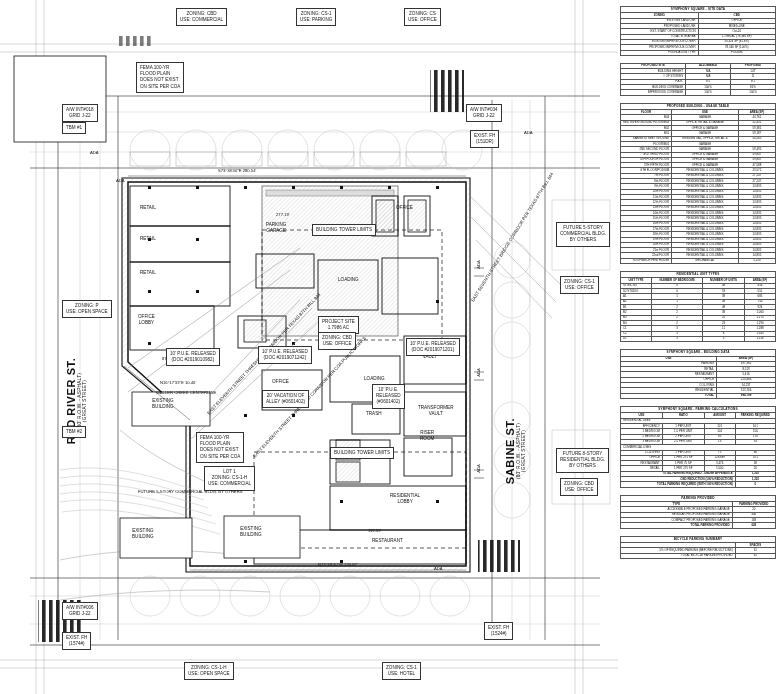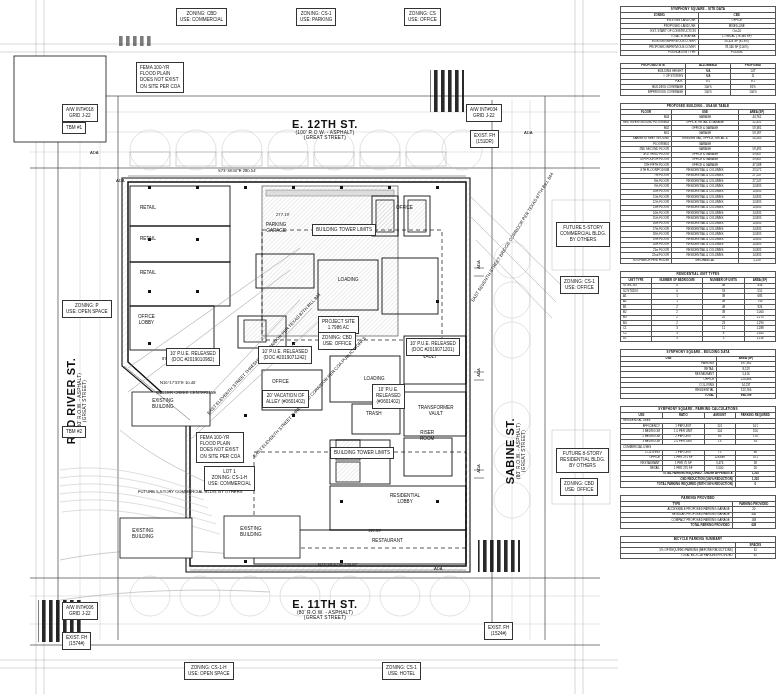--- a/index.html
+++ b/index.html
@@ -271,30 +271,20 @@
         <rect x="552" y="430" width="58" height="74"></rect>
       </g>
 
       <g stroke="#111" stroke-width="0.4" fill="none">
         <line x1="128" y1="176" x2="466" y2="176"></line>
         <line x1="190" y1="570" x2="466" y2="570"></line>
         <line x1="124" y1="366" x2="190" y2="420"></line>
       </g>
     </svg>
 
-    <div class="stname" style="left:255px; top:118px; width:140px;">
-      <div class="n">E. 12TH ST.</div>
-      <div class="s">(100' R.O.W. - ASPHALT)</div>
-      <div class="s">(GREAT STREET)</div>
-    </div>
-    <div class="stname" style="left:255px; top:598px; width:140px;">
-      <div class="n">E. 11TH ST.</div>
-      <div class="s">(80' R.O.W. - ASPHALT)</div>
-      <div class="s">(GREAT STREET)</div>
-    </div>
     <div class="stname rot90" style="left:6px; top:390px; width:140px; transform:rotate(-90deg);">
       <div class="n">RED RIVER ST.</div>
       <div class="s">(80' R.O.W. - ASPHALT)</div>
       <div class="s">(GREAT STREET)</div>
     </div>
     <div class="stname rot90" style="left:445px; top:440px; width:140px; transform:rotate(-90deg);">
       <div class="n">SABINE ST.</div>
       <div class="s">(80' R.O.W. - ASPHALT)</div>
       <div class="s">(GREAT STREET)</div>
     </div>

